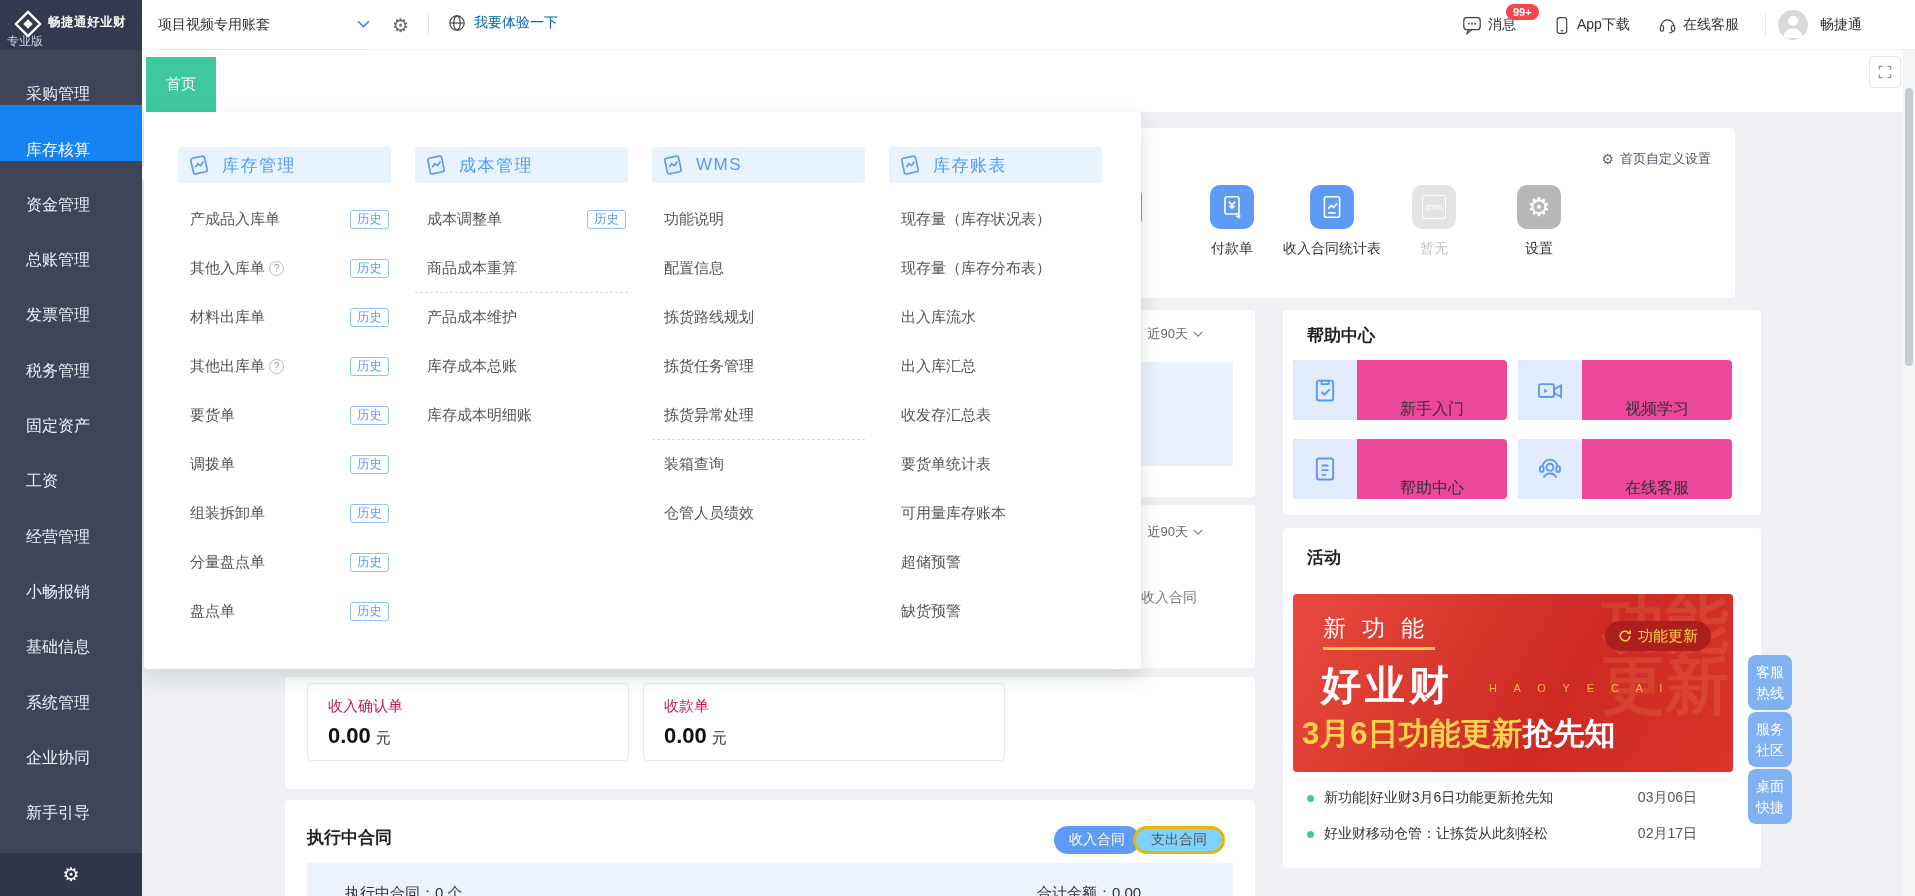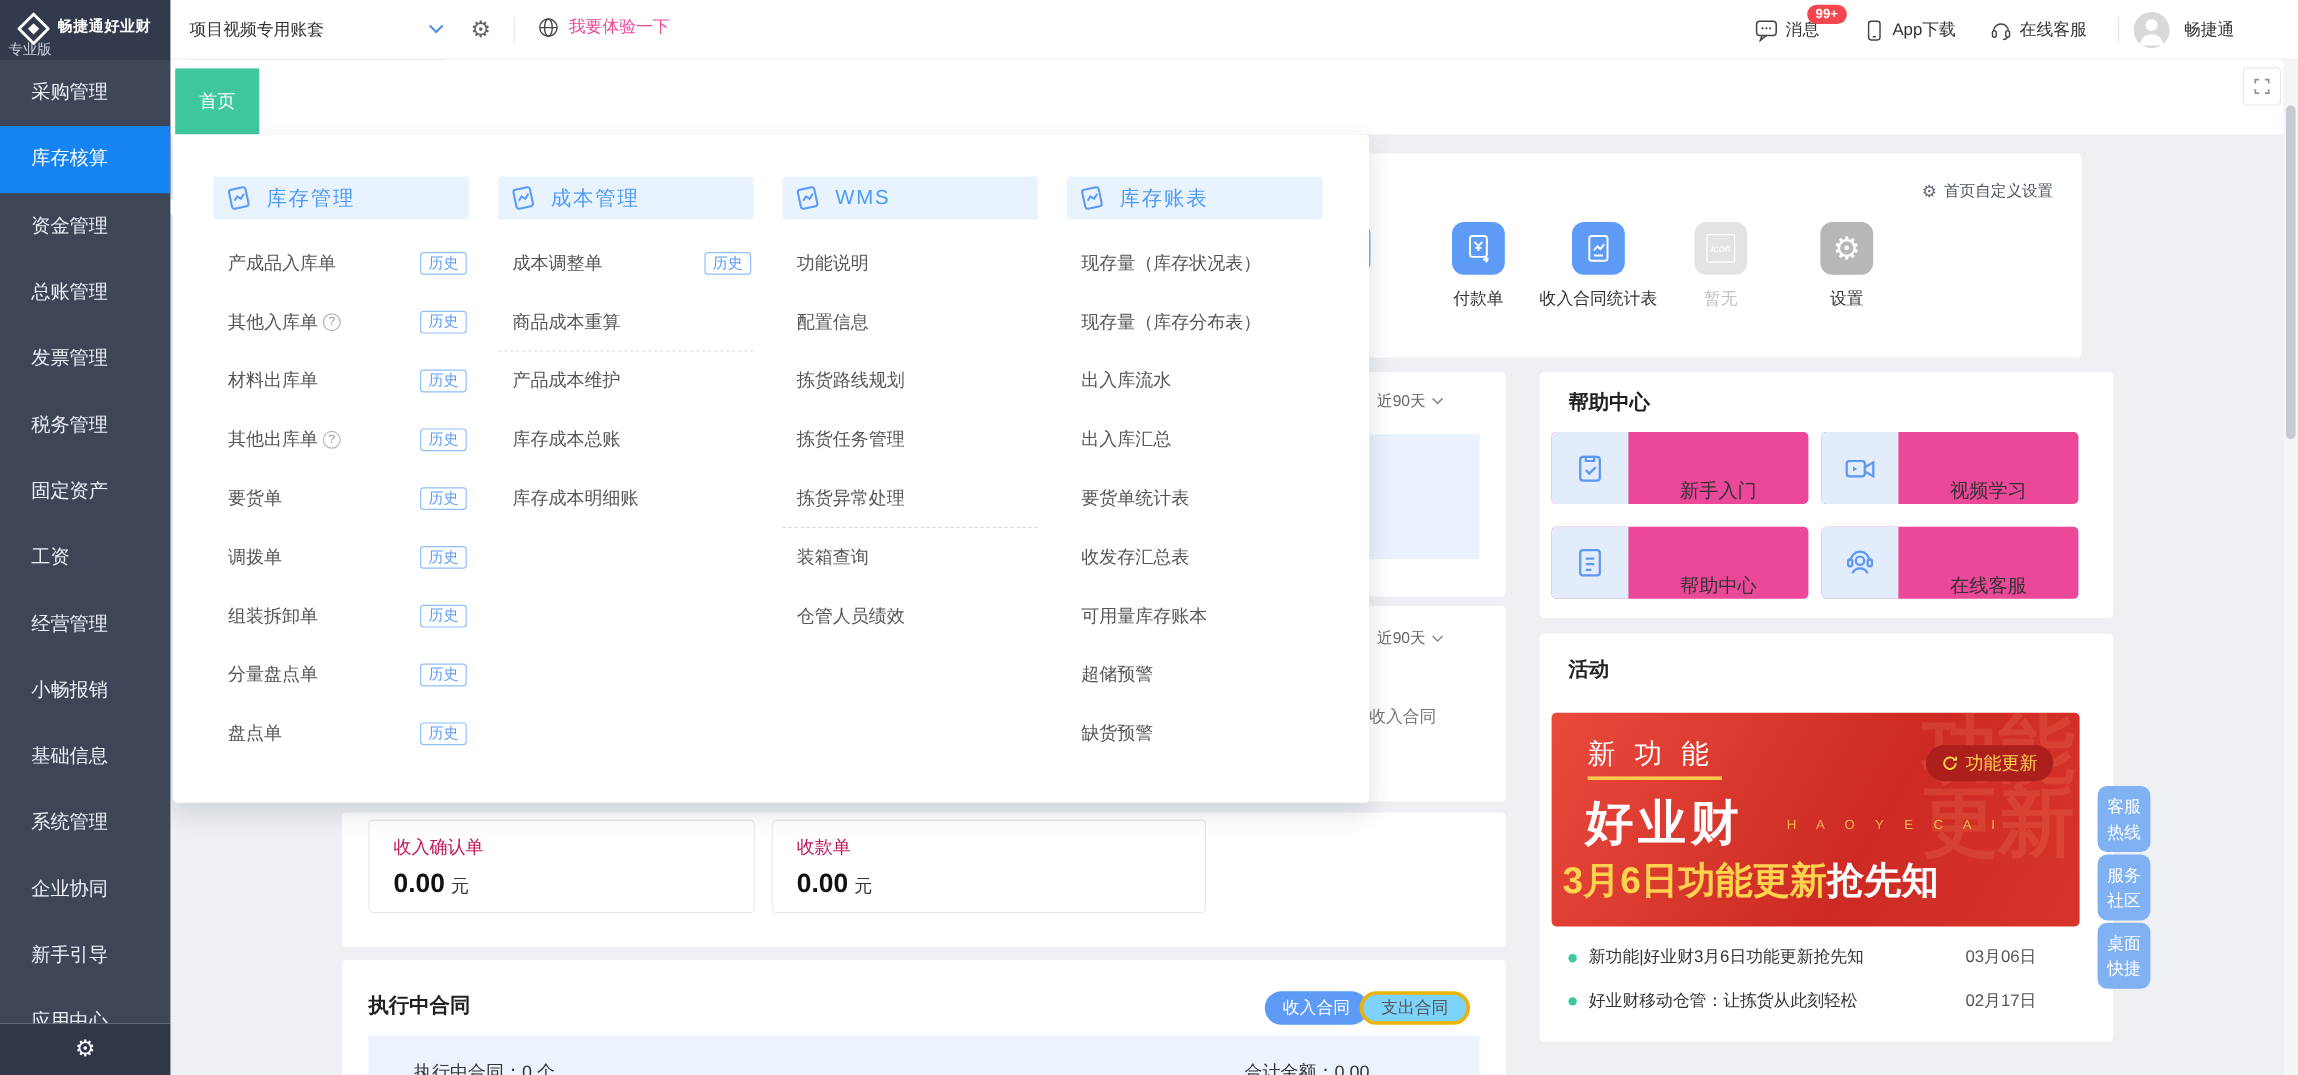--- a/index.html
+++ b/index.html
@@ -14,29 +14,29 @@
   .topbar { position:absolute; left:0; top:0; width:1915px; height:50px; background:#fff; z-index:100; border-bottom:1px solid #f0f0f0; }
   .logo-zone { position:absolute; left:0; top:0; width:142px; height:50px; background:#343a4d; }
   .logo-icon { position:absolute; left:13px; top:9px; }
   .logo-title { position:absolute; left:48px; top:14px; font-size:12.5px; font-weight:bold; color:#fff; letter-spacing:.5px; }
   .logo-sub { position:absolute; left:7px; top:33px; font-size:12px; color:#c9cedb; }
   .account { position:absolute; left:158px; top:0; width:212px; height:50px; display:flex; align-items:center; border-bottom:1px solid #e8e8e8; cursor:pointer; }
   .account-label { font-size:14px; color:#333; }
   .account .chev { margin-left:auto; color:#4a90e2; display:flex; }
   .tb-gear { position:absolute; left:392px; top:0; height:50px; display:flex; align-items:center; font-size:19px; color:#666; cursor:pointer; }
   .tb-div { position:absolute; top:14px; width:1px; height:22px; background:#e5e5e5; }
-  .experience { position:absolute; left:448px; top:0; height:46px; display:flex; align-items:center; gap:8px; font-size:14px; color:#ec4899; cursor:pointer; }
+  .experience { position:absolute; left:448px; top:0; height:46px; display:flex; align-items:center; gap:8px; font-size:14px; color:#0369a1; cursor:pointer; }
   .tb-item { position:absolute; top:0; height:50px; display:flex; align-items:center; gap:6px; font-size:14px; color:#333; cursor:pointer; }
   .badge { position:absolute; left:1506px; top:4px; background:#f5454f; color:#fff; font-size:11px; line-height:16px; padding:0 7px; border-radius:9px; font-weight:bold; z-index:5; }
   .avatar { position:absolute; left:1778px; top:10px; width:30px; height:30px; border-radius:50%; background:#d9d9d9; overflow:hidden; cursor:pointer; }
   .username { position:absolute; left:1820px; top:0; height:50px; display:flex; align-items:center; font-size:14px; color:#333; cursor:pointer; }
 
   
   .sidebar { position:absolute; left:0; top:50px; width:142px; height:803px; background:#3e4557; z-index:60; overflow:hidden; }
-  .side-item { height:55.3px; display:flex; align-items:center; padding-left:26px; font-size:16px; color:#eceff5; cursor:pointer; }
+  .side-item { height:55.3px; display:flex; align-items:flex-end; padding-left:26px; font-size:16px; color:#eceff5; cursor:pointer; }
   .side-item.active { background:#1584f2; color:#fff; }
   .side-bottom { position:absolute; left:0; top:853px; width:142px; height:43px; background:#313749; z-index:65; display:flex; align-items:center; justify-content:center; color:#fff; font-size:19px; cursor:pointer; }
 
   
   .tabstrip { position:absolute; left:142px; top:50px; width:1761px; height:62px; background:#fff; z-index:5; }
   .tab-home { position:absolute; left:146px; top:57px; width:70px; height:55px; background:#3fc8a0; color:#fff; font-size:15px; display:flex; align-items:center; justify-content:center; z-index:6; cursor:pointer; }
   .expand-btn { position:absolute; left:1869px; top:56px; width:32px; height:32px; background:#fff; border:1px solid #e8e8e8; border-radius:4px; z-index:7; display:flex; align-items:center; justify-content:center; cursor:pointer; }
 
   
   .scroll-track { position:absolute; left:1903px; top:50px; width:12px; height:846px; background:#f4f5f7; z-index:110; }
@@ -646,26 +646,26 @@
                 <span class="menu-label">出入库流水</span>
 
               </div>
 
               <div class="menu-row">
                 <span class="menu-label">出入库汇总</span>
 
               </div>
 
               <div class="menu-row">
+                <span class="menu-label">收发存汇总表</span>
+
+              </div>
+
+              <div class="menu-row">
                 <span class="menu-label">要货单统计表</span>
-
-              </div>
-
-              <div class="menu-row">
-                <span class="menu-label">收发存汇总表</span>
 
               </div>
 
               <div class="menu-row">
                 <span class="menu-label">可用量库存账本</span>
 
               </div>
 
               <div class="menu-row">
                 <span class="menu-label">超储预警</span>

